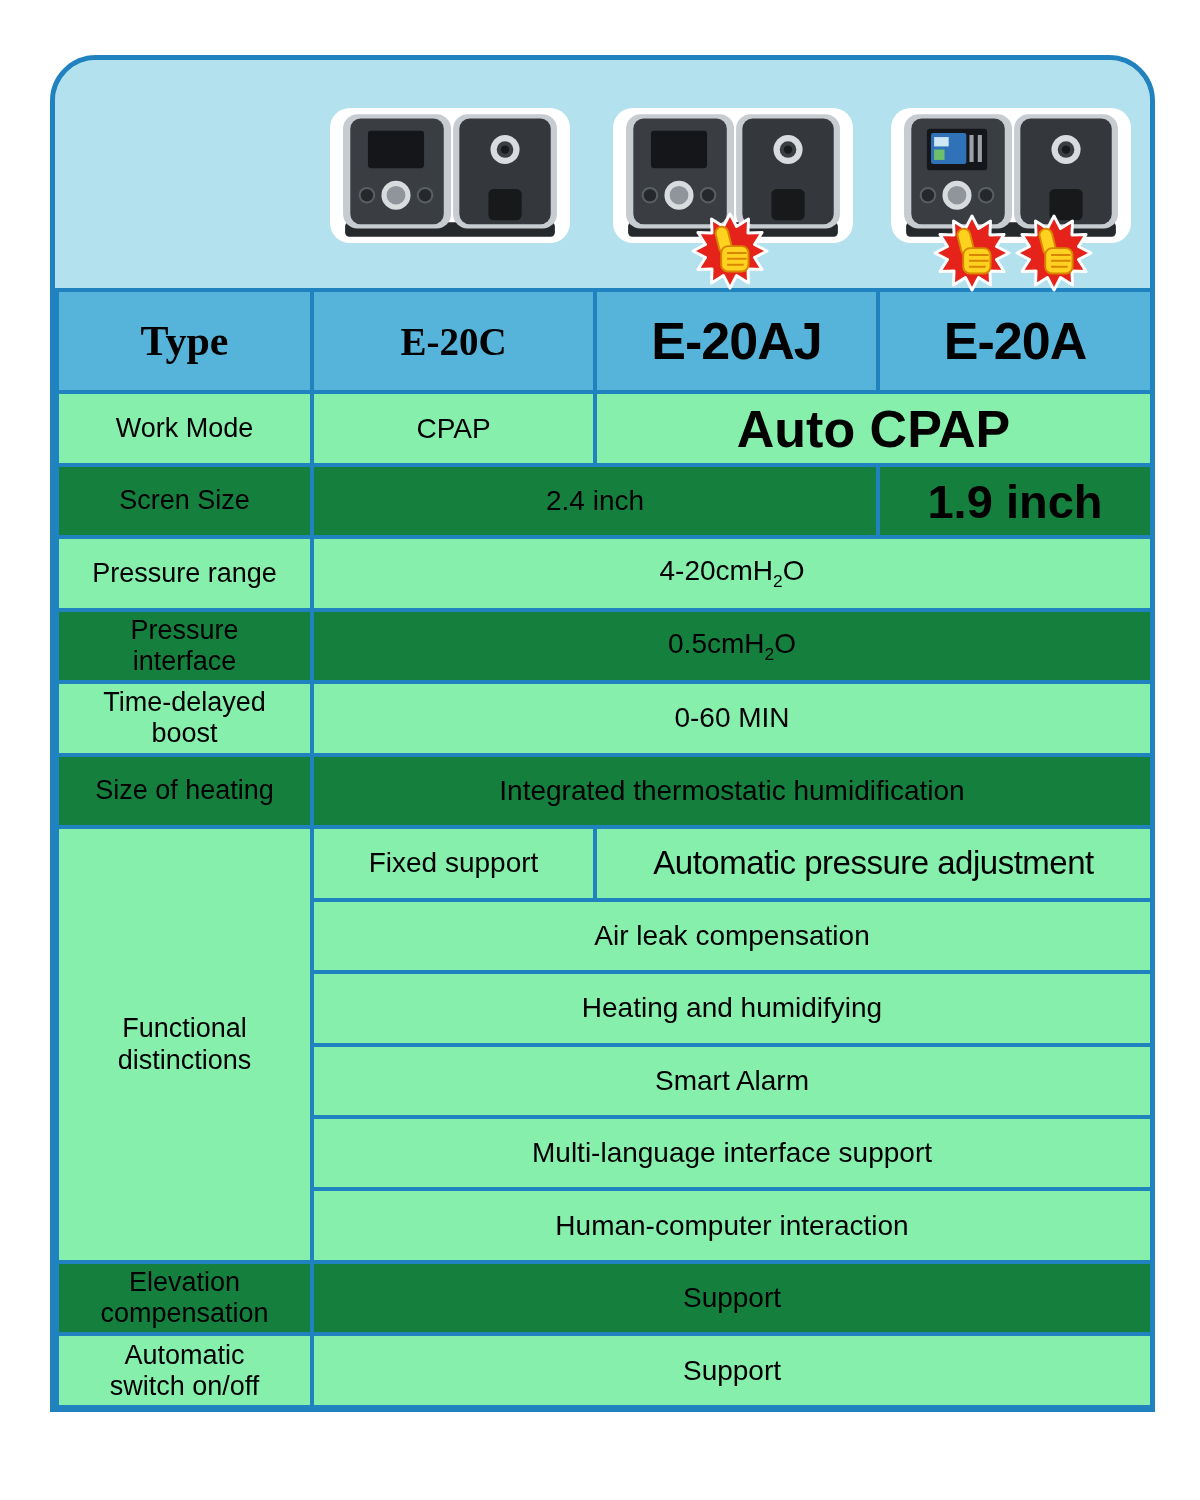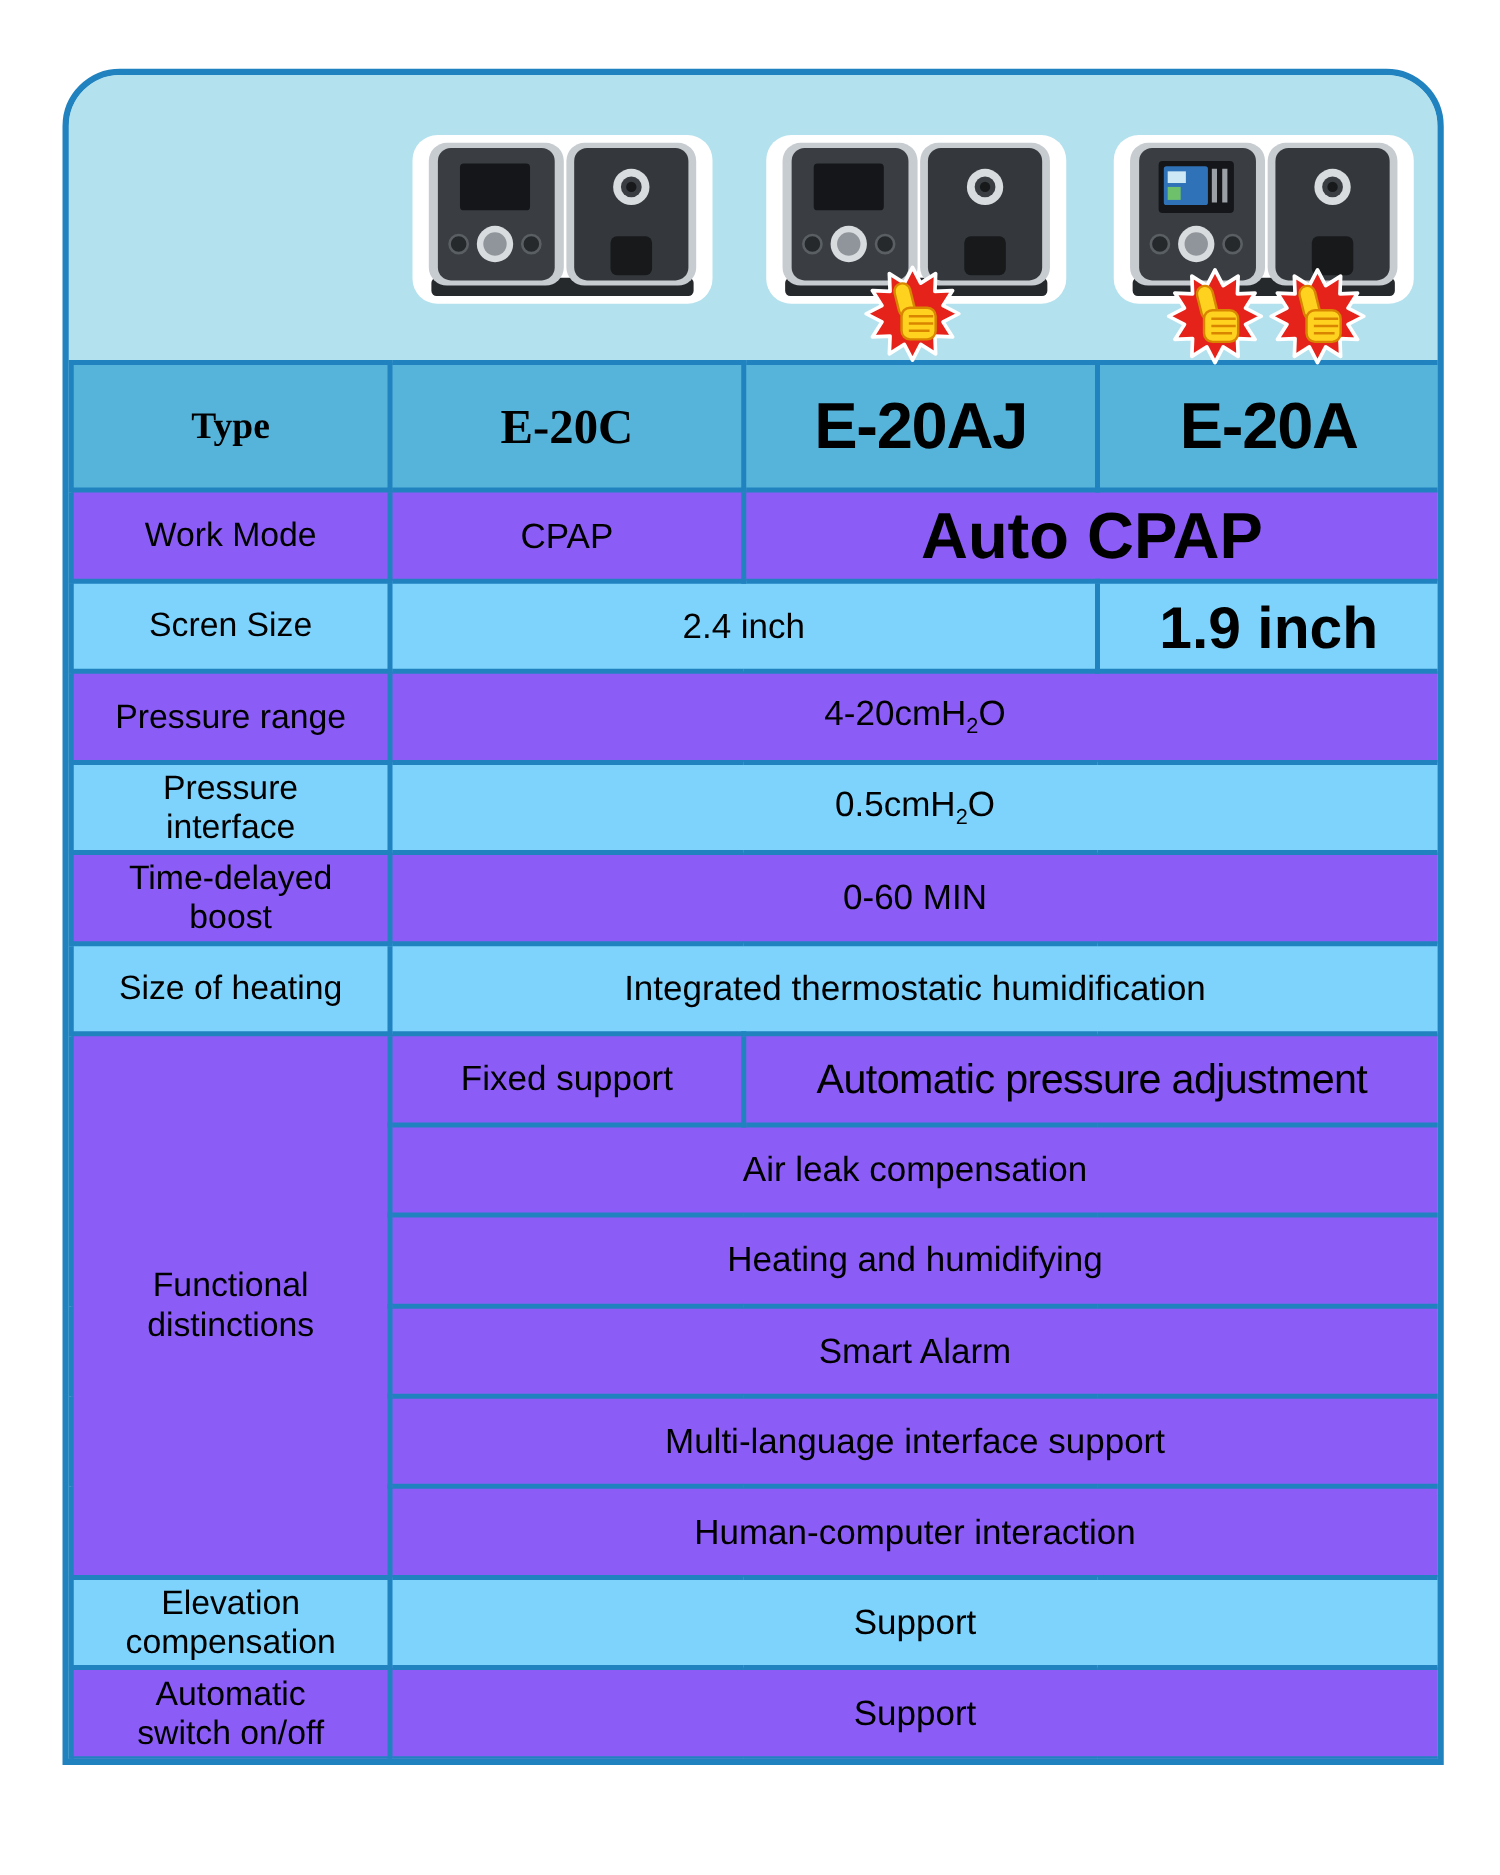--- a/index.html
+++ b/index.html
@@ -50,26 +50,26 @@
     border-collapse: collapse;
     table-layout: fixed;
   }
   table.cmp td {
     border: 4px solid #2182c0;
     text-align: center;
     vertical-align: middle;
     color: #000000;
   }
   .r-head td { background: #56b4da; }
-  td.bg-light { background: #8b5cf6; }
-  td.bg-med   { background: #7dd3fc; }
+  td.bg-light { background: #86efac; }
+  td.bg-med   { background: #15803d; }
   .hdr-type {
     font-family: "Liberation Serif", serif;
     font-weight: bold;
-    font-size: 30px;
+    font-size: 42px;
   }
   .hdr-model-dark {
     font-family: "Liberation Serif", serif;
     font-weight: bold;
     font-size: 39px;
   }
   .purple-xl { font-size: 52px; font-weight: bold; color: #5c20e8; letter-spacing: -1px; }
   .purple-lg { font-size: 52px; font-weight: bold; color: #5c20e8; }
   .purple-md { font-size: 47px; font-weight: bold; color: #5c20e8; }
   .purple-sm { font-size: 33px; font-weight: normal; color: #5c20e8; letter-spacing: -0.5px; }

